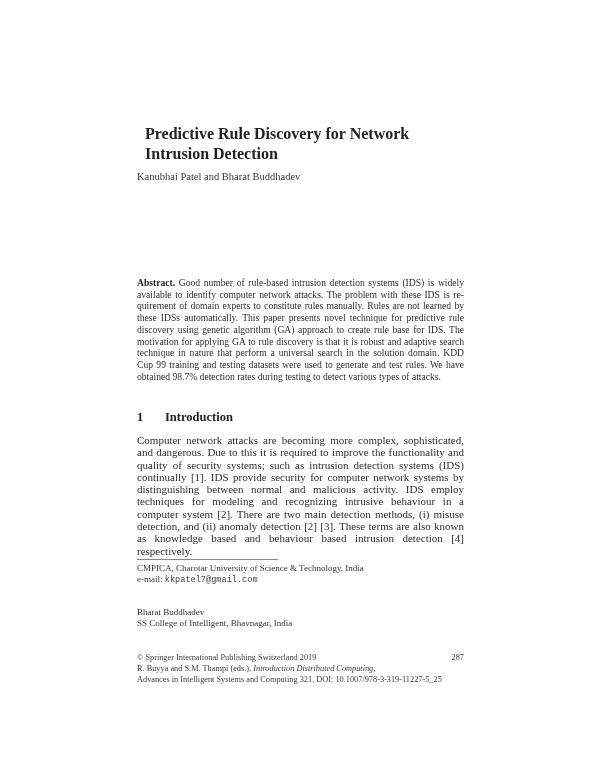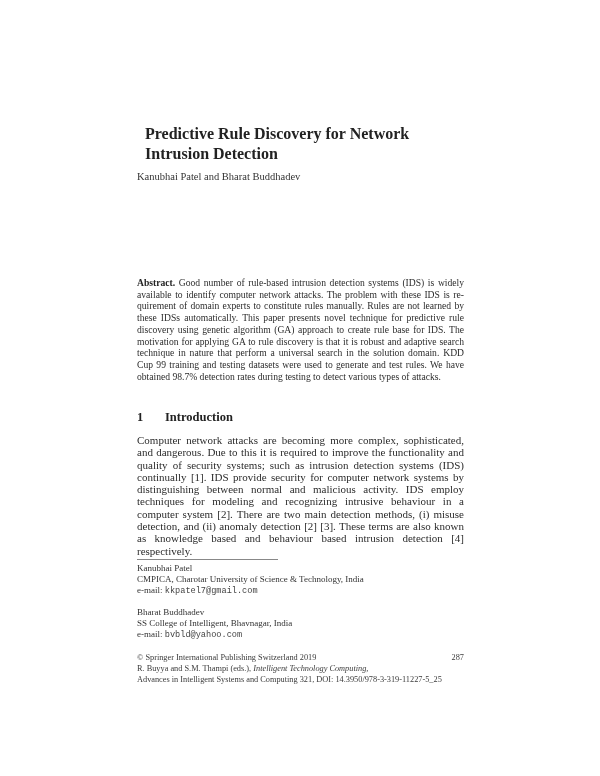--- a/index.html
+++ b/index.html
@@ -138,40 +138,35 @@
 <h2 class="section-heading">
   <span class="num">1</span>
   <span>Introduction</span>
 </h2>
 
 <p class="body-text">Computer network attacks are becoming more complex, sophisticated, and dangerous. Due to this it is required to improve the functionality and quality of security systems; such as intrusion detection systems (IDS) continually [1]. IDS provide security for computer network systems by distinguishing between normal and malicious activity. IDS employ techniques for modeling and recognizing intrusive behaviour in a computer system [2]. There are two main detection methods, (i) misuse detection, and (ii) anomaly detection [2] [3]. These terms are also known as knowledge based and behaviour based intrusion detection [4] respectively.</p>
 
 <div class="footnote-rule"></div>
 
 <div class="footnote fn1">
-  <div>Kanubhai Patel</div>
   <div>CMPICA, Charotar University of Science &amp; Technology, India</div>
   <div>
     <span>e-mail:</span>
     <span class="mono">kkpatel7@gmail.com</span>
   </div>
 </div>
 
 <div class="footnote fn2">
   <div>Bharat Buddhadev</div>
   <div>SS College of Intelligent, Bhavnagar, India</div>
-  <div>
-    <span>e-mail:</span>
-    <span class="mono">bvbld@yahoo.com</span>
-  </div>
 </div>
 
 <div class="footer">
   <div class="row">
     <span>© Springer International Publishing Switzerland 2019</span>
     <span>287</span>
   </div>
   <div>
     <span>R. Buyya and S.M. Thampi (eds.),</span>
-    <em>Intelligent Technology Computing,</em>
+    <em>Introduction Distributed Computing,</em>
   </div>
-  <div>Advances in Intelligent Systems and Computing 321, DOI: 14.3950/978-3-319-11227-5_25</div>
+  <div>Advances in Intelligent Systems and Computing 321, DOI: 10.1007/978-3-319-11227-5_25</div>
 </div>
 
 </body></html>

